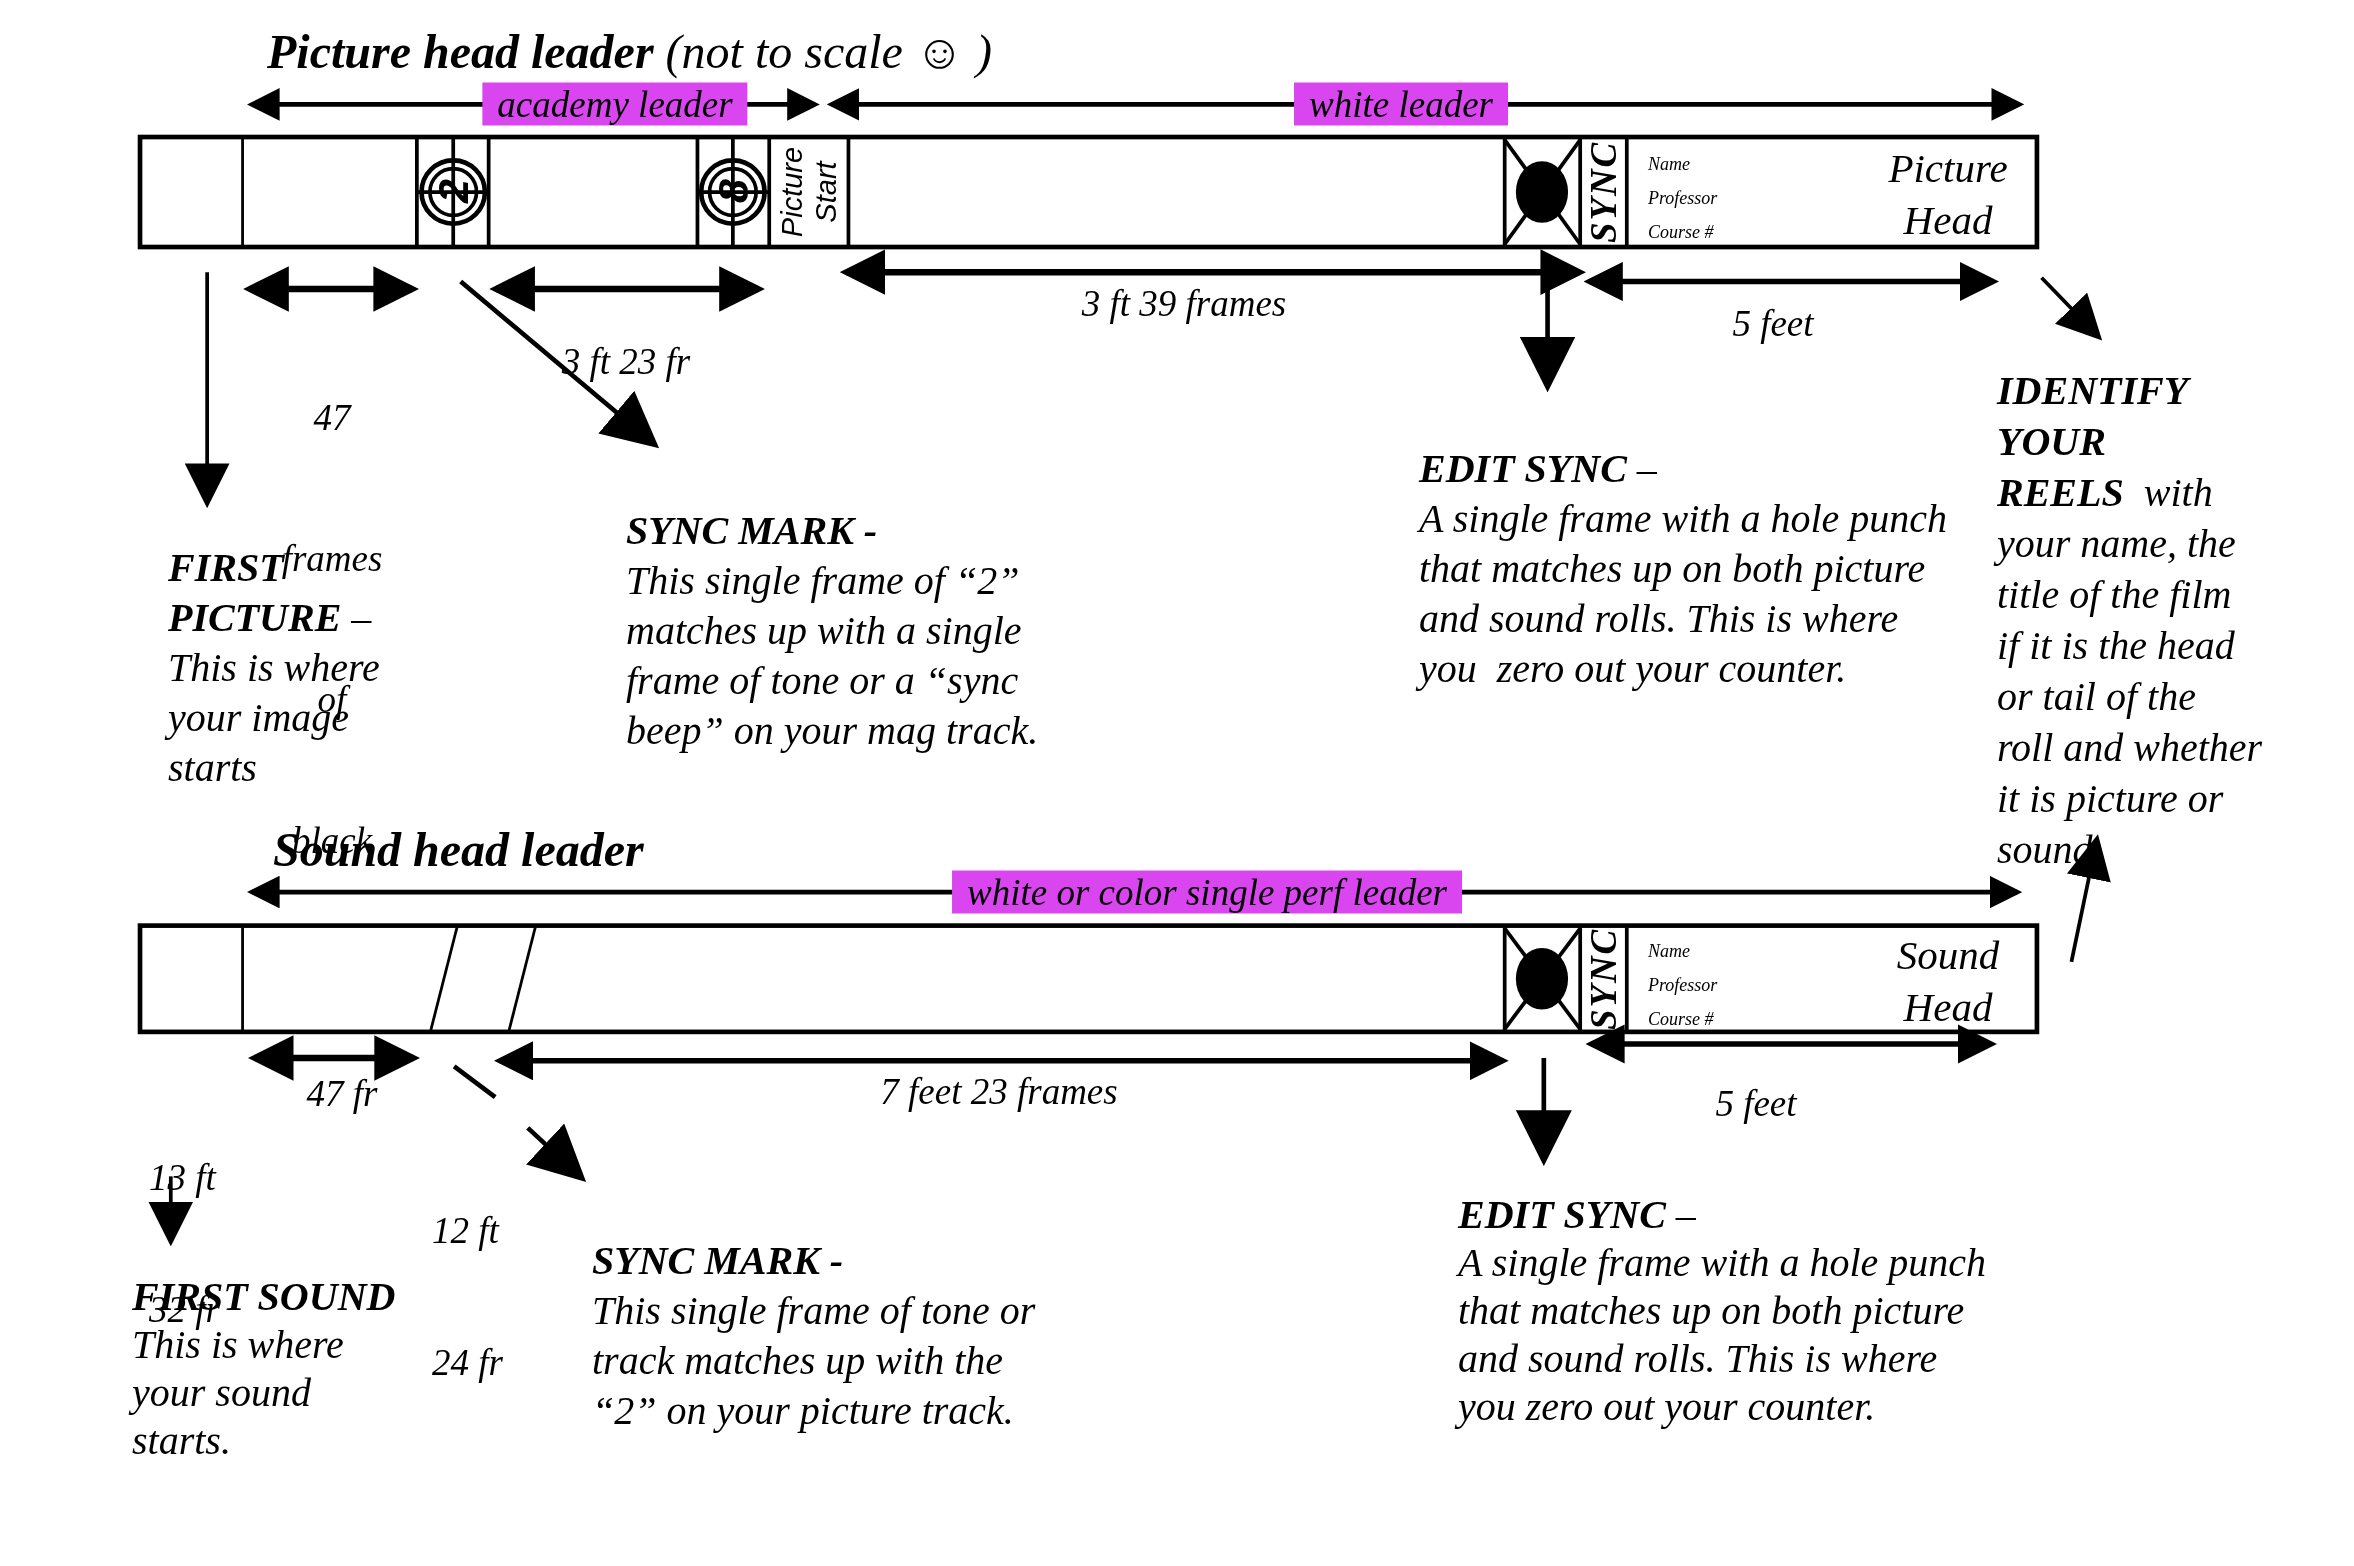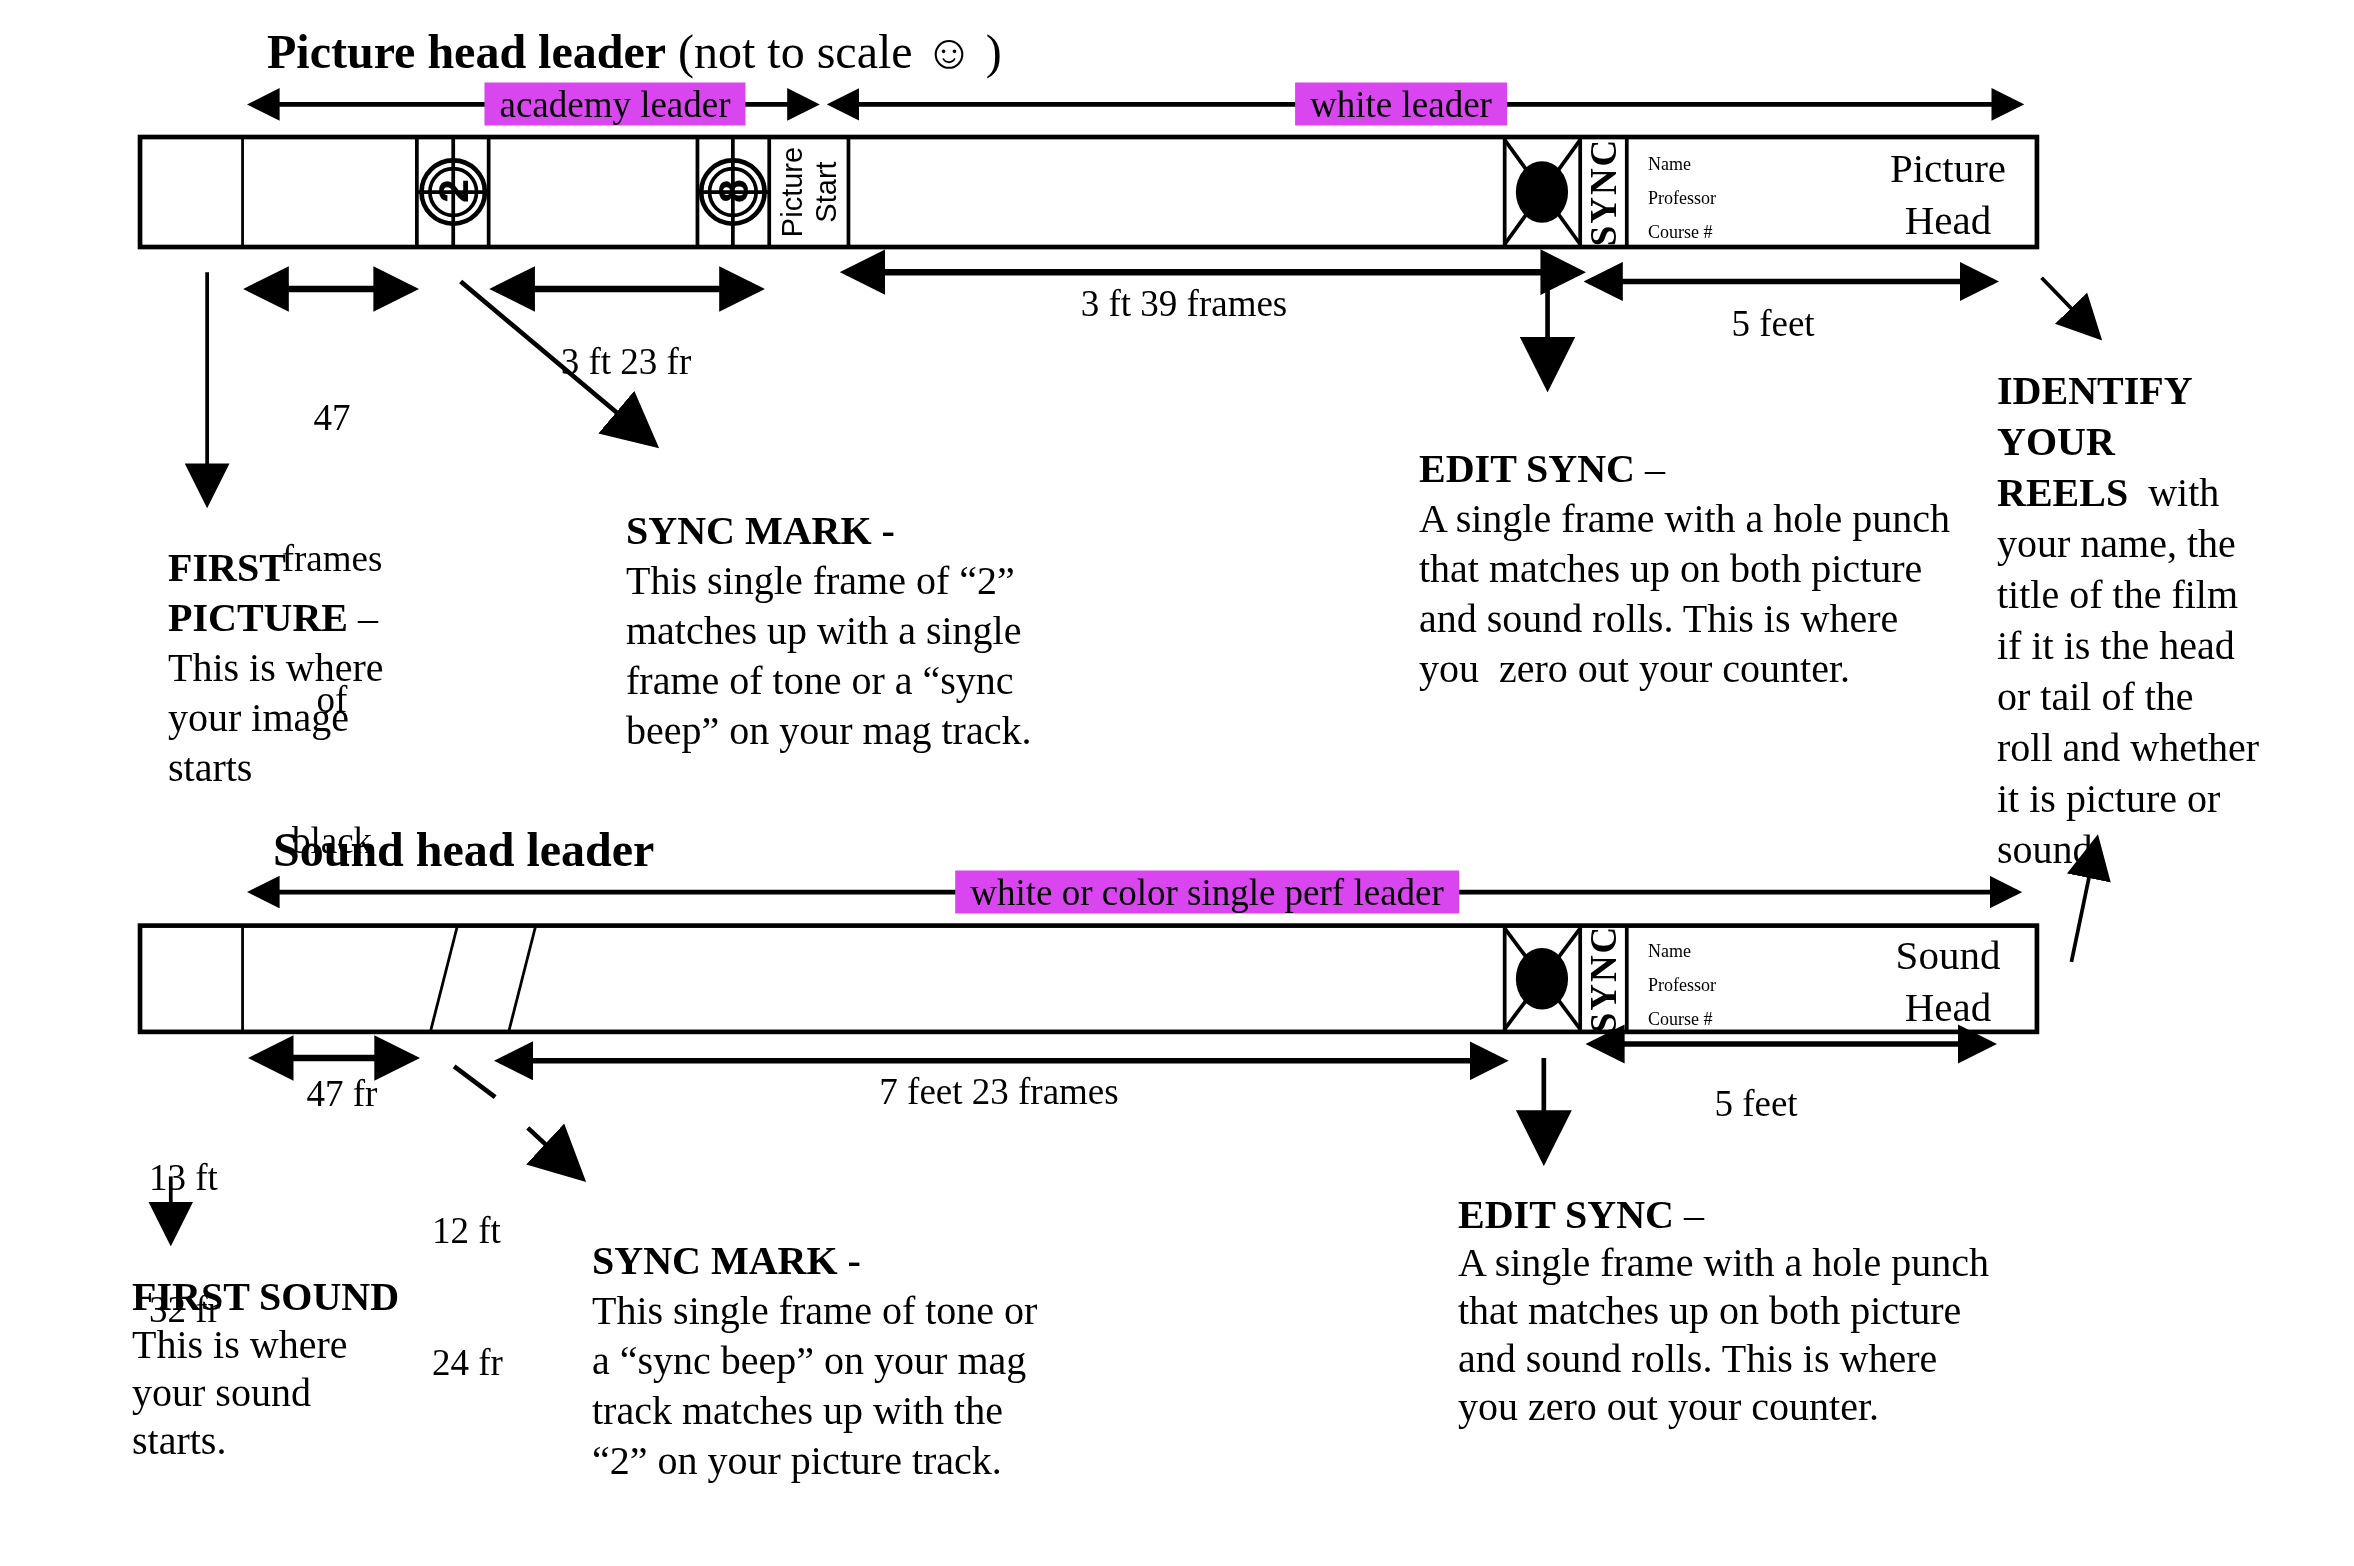--- a/index.html
+++ b/index.html
@@ -1,17 +1,17 @@
 <!DOCTYPE html>
 <html style="font-size:15px"><head>
 <meta charset="utf-8">
 <style>
   html,body{margin:0;padding:0;background:#fff;}
   .canvas{position:relative;width:2348px;height:1566px;background:#fff;color:#000;
-          font-family:"Liberation Serif",serif;overflow:hidden;}
+          font-family:"Liberation Serif",serif;overflow:hidden;font-style:italic;}
   .abs{position:absolute;}
   .svglayer{position:absolute;left:0;top:0;}
   .b{font-weight:bold;}
   .tline{white-space:pre;}
   .block{font-size:40px;line-height:50px;}
   .title{font-size:48px;white-space:pre;}
   .arrow-label{position:absolute;transform:translate(-50%,-50%);background:#d946ef;
                padding:0 15px;font-size:37px;white-space:pre;}
   .meas{position:absolute;transform:translateX(-50%);font-size:37px;line-height:47px;
         text-align:center;white-space:pre;}
@@ -194,21 +194,20 @@
   <div class="abs block" style="left:132px;top:1273px;line-height:48px;">
     <div class="tline b">FIRST SOUND</div>
     <div class="tline">This is where</div>
     <div class="tline">your sound</div>
     <div class="tline">starts.</div>
   </div>
 
   <div class="abs block" style="left:592px;top:1236px;">
     <div class="tline b">SYNC MARK -</div>
     <div class="tline">This single frame of tone or</div>
-    <div class="tline">a “sync beep” on your mag</div>
     <div class="tline">track matches up with the</div>
     <div class="tline">“2” on your picture track.</div>
   </div>
 
   <div class="abs block" style="left:1458px;top:1191px;line-height:48px;">
     <div class="tline"><span class="b">EDIT SYNC</span><span> –</span></div>
     <div class="tline">A single frame with a hole punch</div>
     <div class="tline">that matches up on both picture</div>
     <div class="tline">and sound rolls. This is where</div>
     <div class="tline">you zero out your counter.</div>

